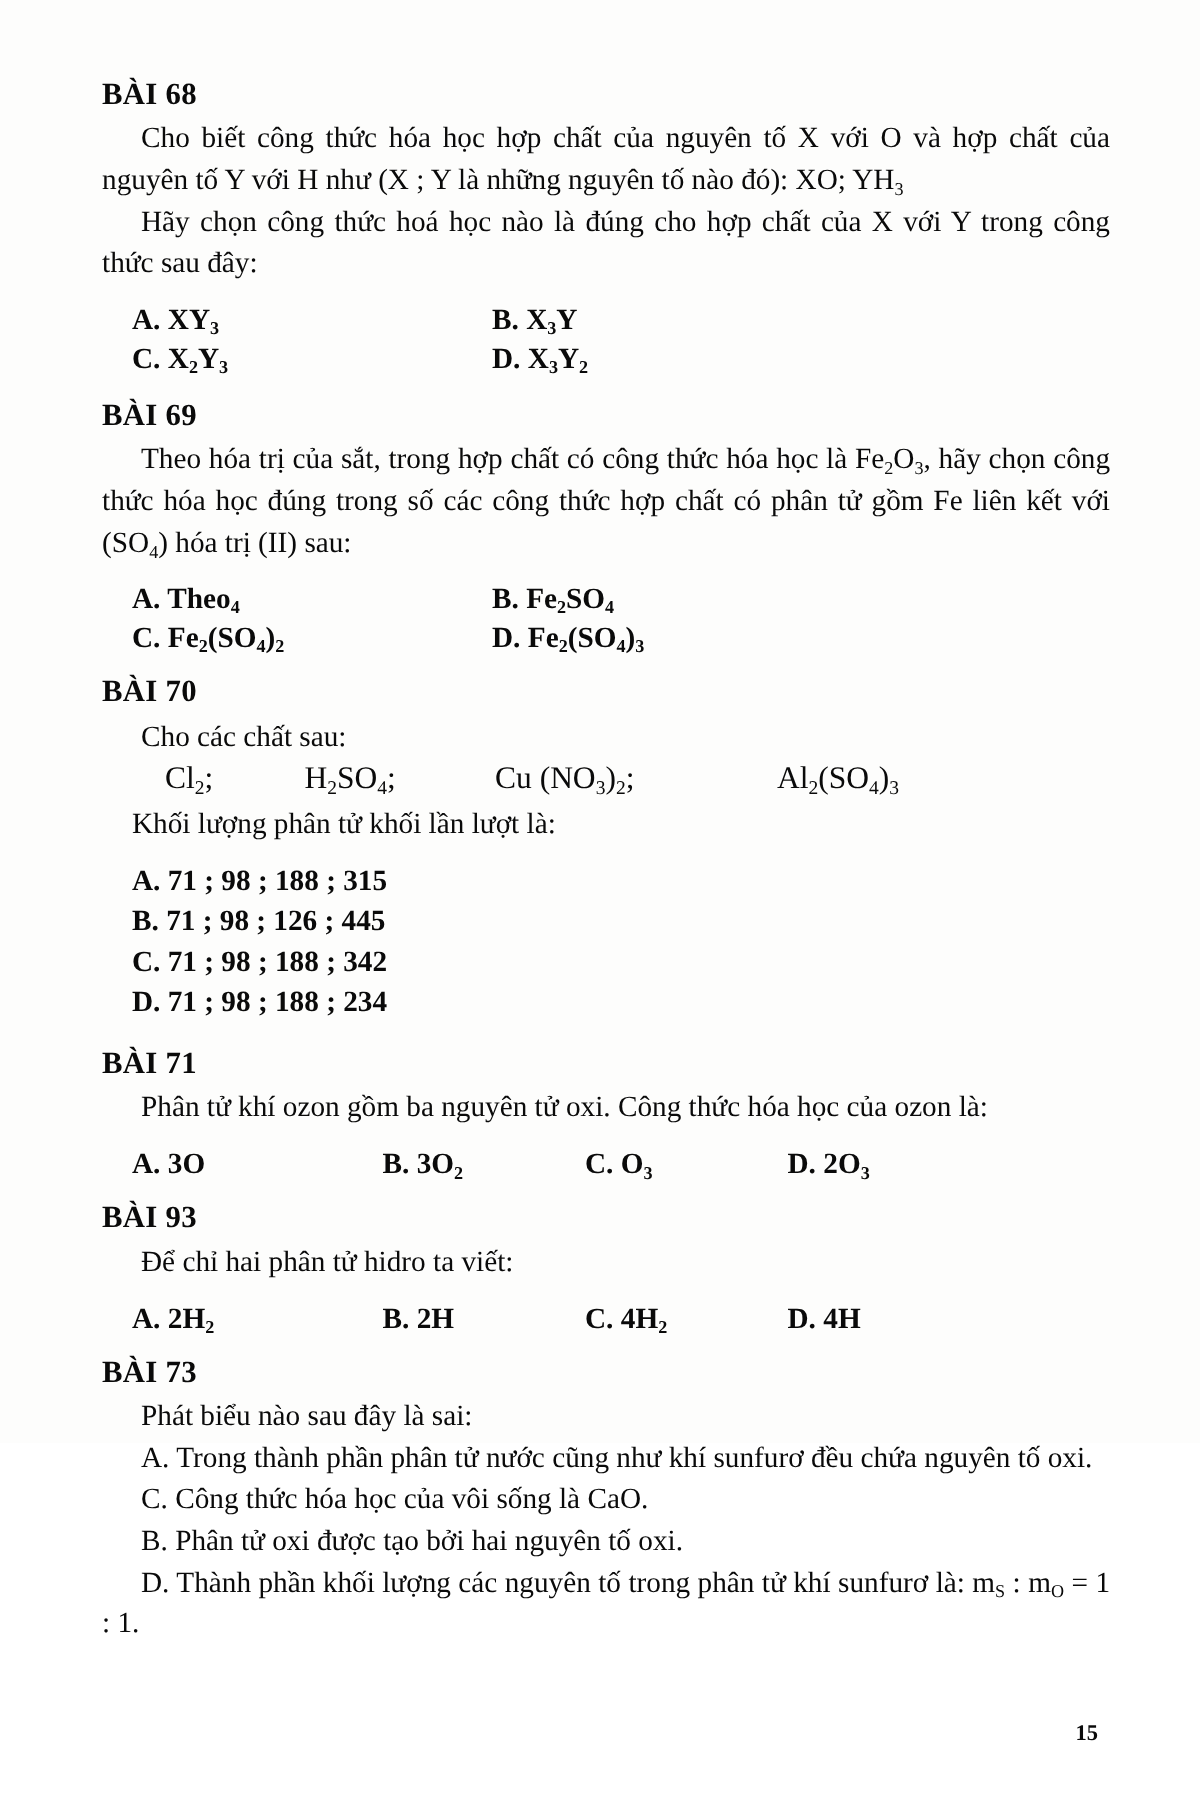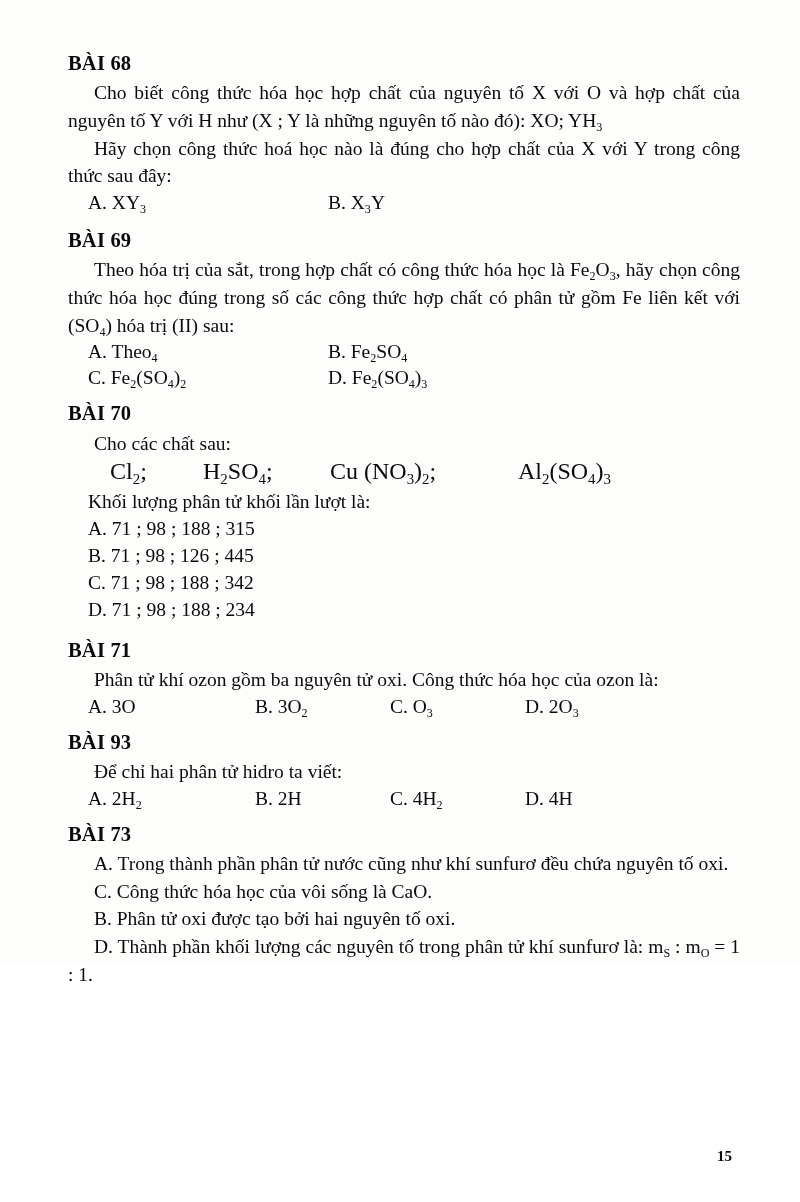--- a/index.html
+++ b/index.html
@@ -45,23 +45,24 @@
     line-height: 1.42;
     text-align: justify;
     text-indent: 26px;
     -webkit-hyphens: none;
     hyphens: none;
   }
   p.para.noindent { text-indent: 0; }
   p.para.nojustify { text-align: left; }
 
   .opt-rows {
-    margin: 0 0 0 0;
+    margin: 11px 0 0 0;
     font-size: 19.5px;
     line-height: 1.38;
+    font-weight: bold;
   }
   .opt-row {
     display: block;
     position: relative;
     height: 26px;
     white-space: nowrap;
   }
   .opt {
     position: absolute;
     top: 0;
@@ -71,21 +72,21 @@
   }
   .opt-list .opt {
     position: static;
     display: inline-block;
     padding-left: 20px;
   }
 
   .formula-row {
     position: relative;
     height: 30px;
-    font-size: 24px;
+    font-size: 21px;
     margin-top: 1px;
   }
   .formula-row .f {
     position: absolute;
     top: 0;
     white-space: nowrap;
   }
 
   sub {
     font-size: 0.62em;
@@ -112,20 +113,24 @@
   <div class="content">
 
     <div class="block block-68">
       <div class="heading">BÀI 68</div>
       <p class="para"><span>Cho biết công thức hóa học hợp chất của nguyên tố X với O và hợp chất của nguyên tố Y với H như (X ; Y là những nguyên tố nào đó): XO; YH</span><sub>3</sub></p>
       <p class="para">Hãy chọn công thức hoá học nào là đúng cho hợp chất của X với Y trong công thức sau đây:</p>
       <div class="opt-rows">
         <div class="opt-row">
           <span class="opt" style="left:20px"><span>A.</span> <span>XY</span><sub>3</sub></span>
           <span class="opt" style="left:260px"><span>B.</span> <span>X</span><sub>3</sub><span>Y</span></span>
+        </div>
+        <div class="opt-row">
+          <span class="opt" style="left:20px"><span>C.</span> <span>X</span><sub>2</sub><span>Y</span><sub>3</sub></span>
+          <span class="opt" style="left:260px"><span>D.</span> <span>X</span><sub>3</sub><span>Y</span><sub>2</sub></span>
         </div>
       </div>
     </div>
 
     <div class="spacer-sm"></div>
 
     <div class="block">
       <div class="heading">BÀI 69</div>
       <p class="para"><span>Theo hóa trị của sắt, trong hợp chất có công thức hóa học là Fe</span><sub>2</sub><span>O</span><sub>3</sub><span>, hãy chọn công thức hóa học đúng trong số các công thức hợp chất có phân tử gồm Fe liên kết với (SO</span><sub>4</sub><span>) hóa trị (II) sau:</span></p>
       <div class="opt-rows">
@@ -187,20 +192,21 @@
           <span class="opt" style="left:322px"><span>C.</span> <span>4H</span><sub>2</sub></span>
           <span class="opt" style="left:457px"><span>D.</span> <span>4H</span></span>
         </div>
       </div>
     </div>
 
     <div class="spacer-sm"></div>
 
     <div class="block">
       <div class="heading">BÀI 73</div>
+      <p class="para nojustify">Phát biểu nào sau đây là sai:</p>
       <p class="para">A. Trong thành phần phân tử nước cũng như khí sunfurơ đều chứa nguyên tố oxi.</p>
       <p class="para nojustify">C. Công thức hóa học của vôi sống là CaO.</p>
       <p class="para nojustify">B. Phân tử oxi được tạo bởi hai nguyên tố oxi.</p>
       <p class="para"><span>D. Thành phần khối lượng các nguyên tố trong phân tử khí sunfurơ là: m</span><sub>S</sub><span> : m</span><sub>O</sub><span> = 1 : 1.</span></p>
     </div>
 
   </div>
 
   <div class="page-number">15</div>
 </div>

